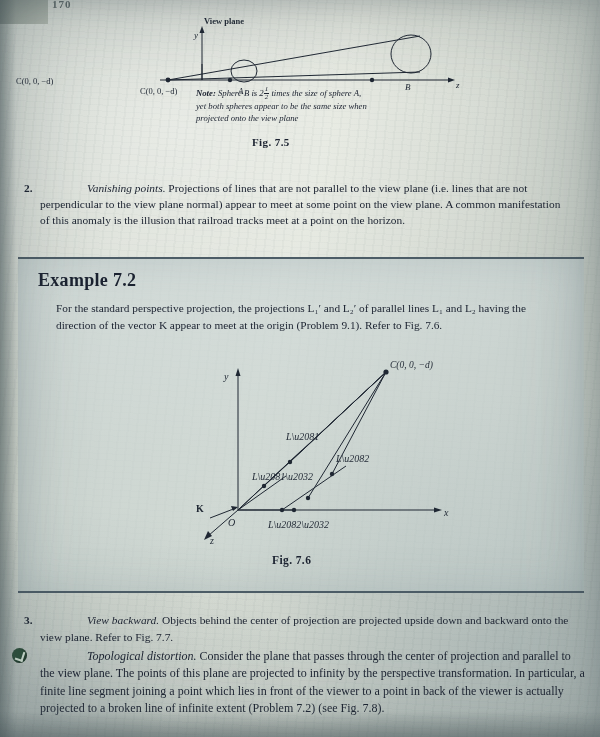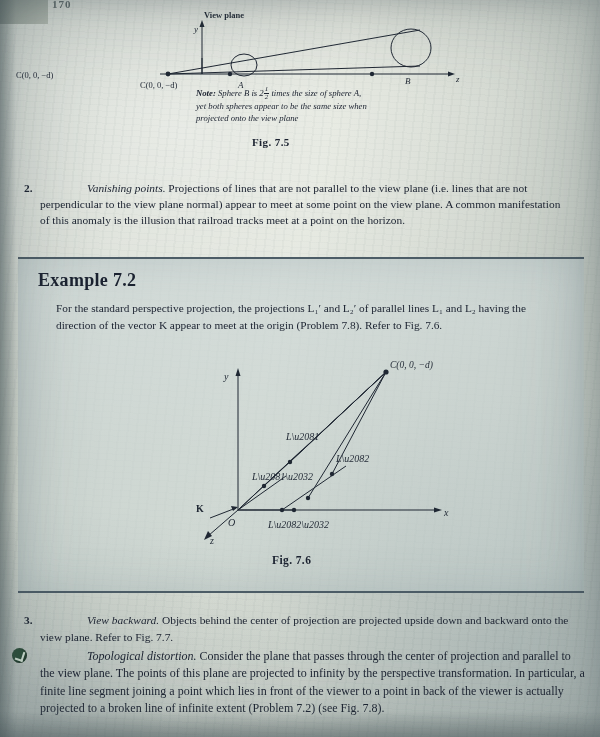--- a/index.html
+++ b/index.html
@@ -42,21 +42,21 @@
     box-shadow: inset 0 0 90px rgba(60,75,80,0.35), inset 0 0 24px rgba(60,75,80,0.22);
     pointer-events: none;
   }
   .txt { position: absolute; }
   .hdr-num {
     top: -2px; left: 52px;
     font-size: 11px; font-weight: bold; color: #5f6a6a;
     letter-spacing: 1px;
   }
   
-  #fig75 { position: absolute; left: 120px; top: 8px; width: 360px; height: 120px; }
+  #fig75 { position: absolute; left: 120px; top: 14px; width: 360px; height: 120px; }
   #fig75 .lbl { position: absolute; font-size: 8.5px; }
   #fig75-cap {
     position: absolute; left: 252px; top: 136px;
     font-size: 11px; font-weight: bold; letter-spacing: 0.4px;
   }
   #note-block {
     position: absolute; left: 196px; top: 86px; width: 230px;
     font-size: 8.7px; line-height: 1.35; font-style: italic;
   }
   .frac { display: inline-block; vertical-align: -0.45em; text-align: center; font-size: 7px; line-height: 1; }
@@ -190,21 +190,21 @@
   <div id="fig75-cap">Fig. 7.5</div>
 
   <div id="para2">
     <span class="num">2.</span>
     <span class="it" style="font-weight:normal;">Vanishing points.</span>
     <span>Projections of lines that are not parallel to the view plane (i.e. lines that are not perpendicular to the view plane normal) appear to meet at some point on the view plane. A common manifestation of this anomaly is the illusion that railroad tracks meet at a point on the horizon.</span>
   </div>
 
   <div id="ex-box"></div>
   <div id="ex-title">Example 7.2</div>
-  <div id="ex-body">For the standard perspective projection, the projections L₁′ and L₂′ of parallel lines L₁ and L₂ having the direction of the vector K appear to meet at the origin (Problem 7.8). Refer to Fig. 7.6.</div>
+  <div id="ex-body">For the standard perspective projection, the projections L₁′ and L₂′ of parallel lines L₁ and L₂ having the direction of the vector K appear to meet at the origin (Problem 9.1). Refer to Fig. 7.6.</div>
 
   <div id="fig76">
     <svg width="300" height="195" viewBox="0 0 300 195">
       <g stroke="#1f2733" fill="none" stroke-width="1">
 
         <line x1="48" y1="160" x2="48" y2="24"></line>
         <polygon points="48,18 45.5,26 50.5,26" fill="#1f2733" stroke="none"></polygon>
 
         <line x1="48" y1="160" x2="246" y2="160"></line>
         <polygon points="252,160 244,157.5 244,162.5" fill="#1f2733" stroke="none"></polygon>

